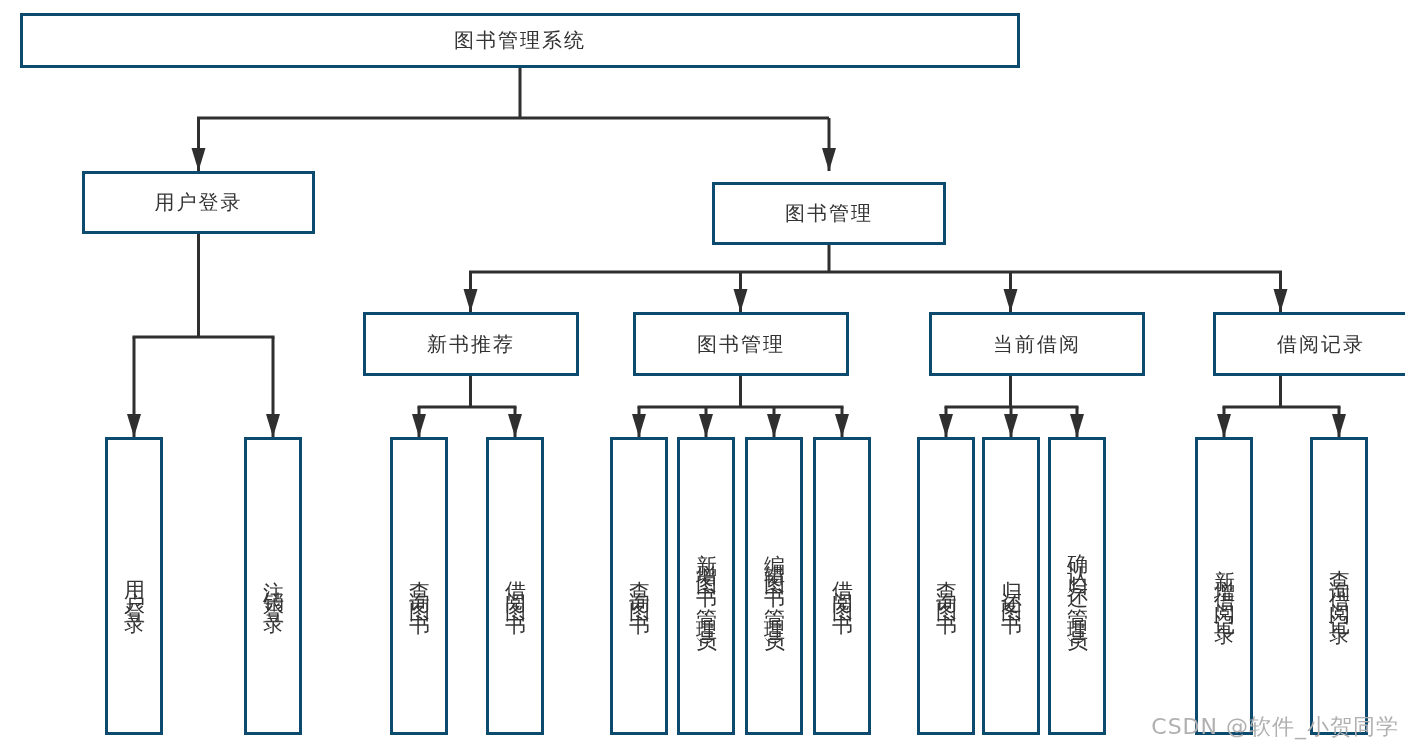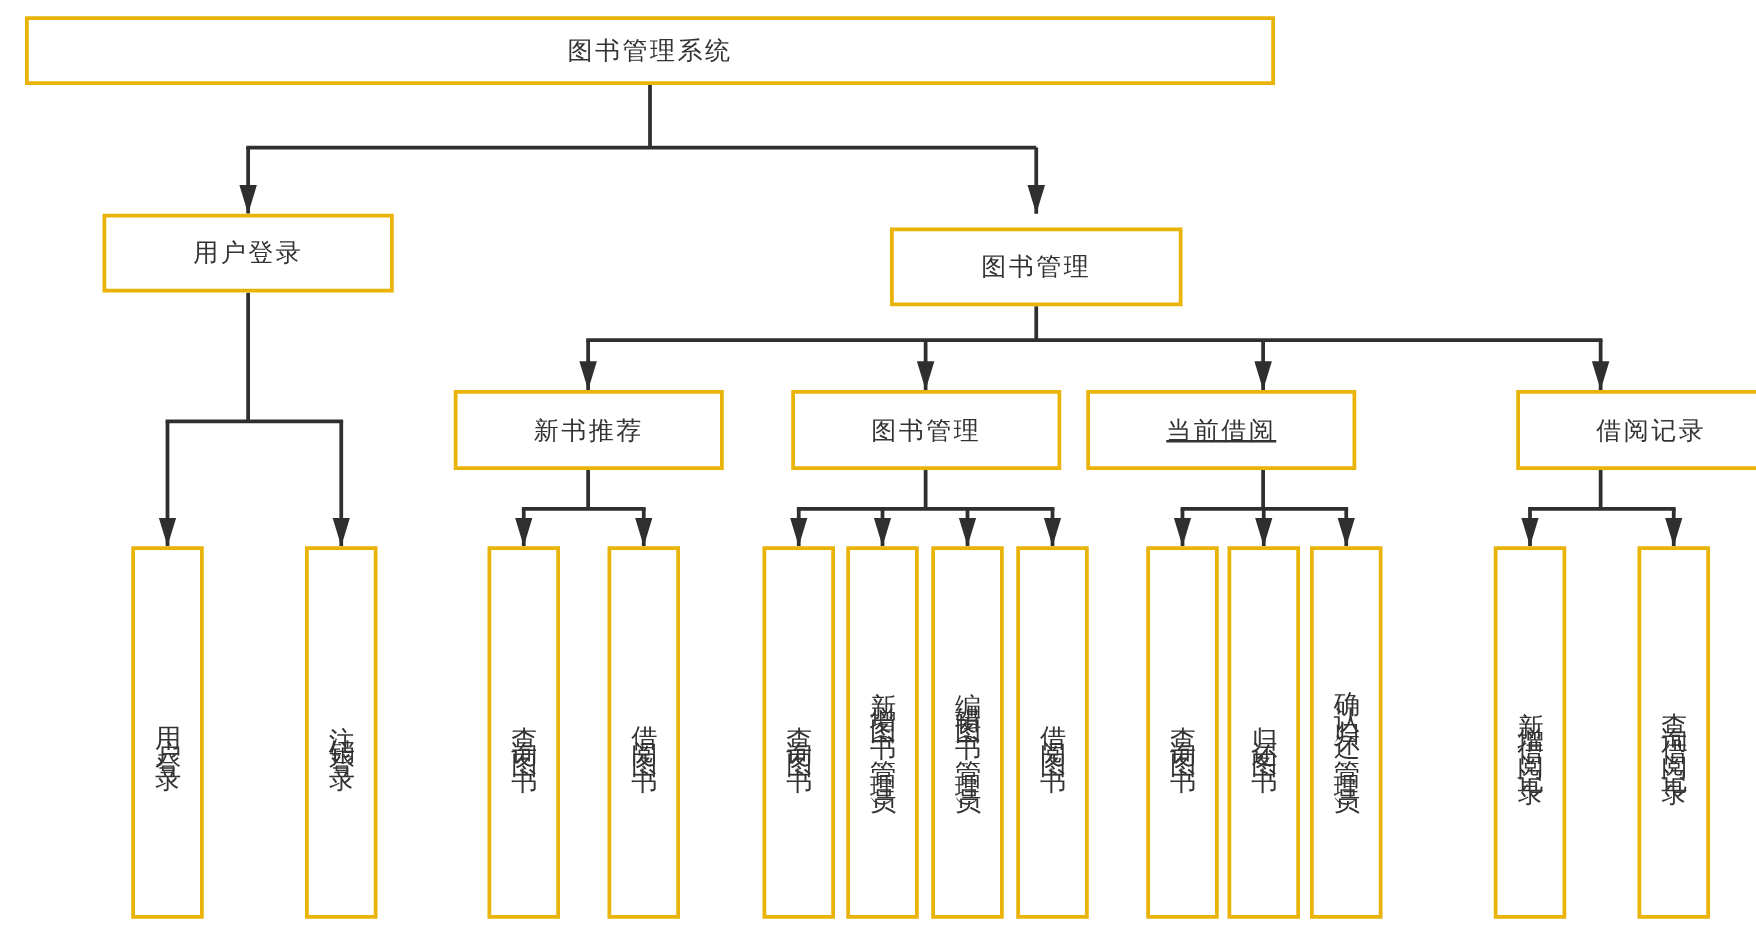--- a/index.html
+++ b/index.html
@@ -1,31 +1,31 @@
 <!DOCTYPE html>
 <html><head>
 <meta charset="utf-8">
 <style>
   html,body{margin:0;padding:0;background:#ffffff;}
   body{font-family:"DejaVu Sans","Liberation Sans",sans-serif;}
   #stage{position:relative;width:1405px;height:747px;background:#ffffff;overflow:hidden;}
   #wires{position:absolute;left:0;top:0;width:1405px;height:747px;}
-  .box,.vbox{position:absolute;background:#ffffff;border:3px solid #eab308;box-sizing:border-box;
+  .box,.vbox{position:absolute;background:#ffffff;border:3px solid #0c4a6e;box-sizing:border-box;
     display:flex;align-items:center;justify-content:center;color:#333333;}
   .box{font-size:20px;letter-spacing:2px;text-align:center;}
   .vtext{writing-mode:vertical-rl;text-orientation:mixed;font-size:21px;letter-spacing:11px;line-height:1;}
   
   .b-root{left:20px;top:13px;width:1000px;height:55px;}
   
   .b-ul{left:82px;top:171px;width:233px;height:63px;}
   .b-bm{left:712px;top:171px;width:234px;height:63px;margin-top:11px;}
   
   .b-nbr{left:363px;top:312px;width:216px;height:64px;}
   .b-bb{left:633px;top:312px;width:216px;height:64px;}
-  .b-cb{left:869px;top:312px;width:216px;height:64px;text-decoration:underline;}
+  .b-cb{left:929px;top:312px;width:216px;height:64px;}
   .b-br{left:1173px;top:312px;width:216px;height:64px;margin-left:40px;}
   
   .vbox{top:437px;width:58px;height:298px;}
   .b-ul1{left:105px;} .b-ul2{left:244px;}
   .b-nbr1{left:390px;} .b-nbr2{left:486px;}
   .b-bb1{left:610px;} .b-bb2{left:677px;} .b-bb3{left:745px;} .b-bb4{left:813px;}
   .b-cb1{left:917px;} .b-cb2{left:982px;} .b-cb3{left:1048px;}
   .b-br1{left:1195px;} .b-br2{left:1310px;}
   .watermark{position:absolute;right:6px;top:712px;font-size:22px;color:#b0b0b0;
     letter-spacing:1px;white-space:nowrap;z-index:5;}
@@ -125,13 +125,14 @@
     <span class="vtext">确认归还（管理员）</span>
     </div>
 
   <div class="vbox b-br1">
     <span class="vtext">新增借阅记录</span>
     </div>
   <div class="vbox b-br2">
     <span class="vtext">查询借阅记录</span>
     </div>
 
+  <div class="watermark">CSDN @软件_小贺同学</div>
 </div>
 
 </body></html>

